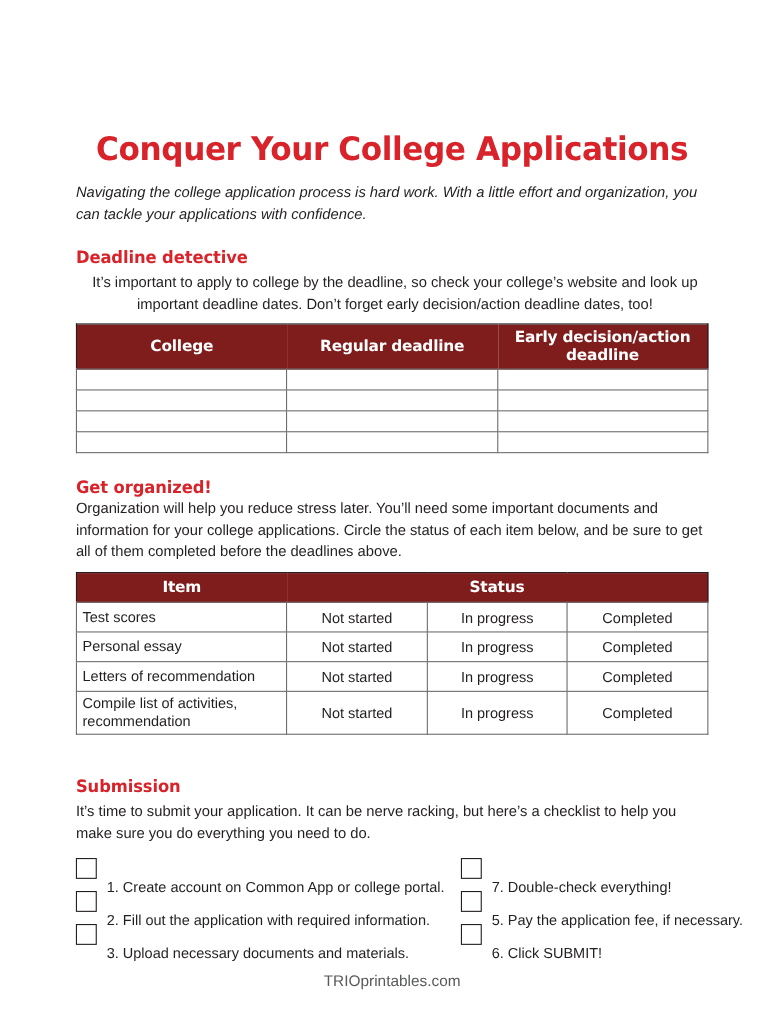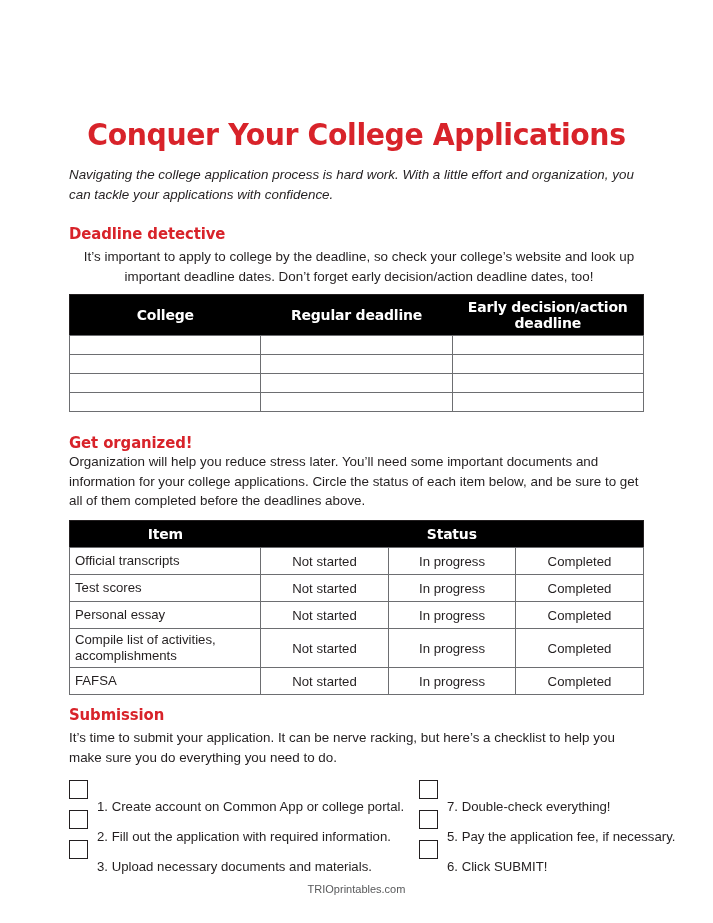--- a/index.html
+++ b/index.html
@@ -142,21 +142,21 @@
 
   
   .sheet-table {
     position: absolute;
     border-collapse: collapse;
     table-layout: fixed;
     border: 1.4px solid #231f20;
     background: #ffffff;
   }
   .sheet-table th {
-    background: #000000;
+    background: #7f1d1d;
     color: #ffffff;
     font-size: 14px;
     font-weight: bold;
     text-align: center;
     font-family: "DejaVu Sans", sans-serif;
     padding: 4px 4px;
     border: none;
     letter-spacing: -0.2px;
   }
   .sheet-table td {
@@ -228,21 +228,21 @@
     margin-top: 35px;
   }
 
   
   .footer {
     position: absolute;
     left: 0;
     top: 883px;
     width: 713px;
     text-align: center;
-    font-size: 11px;
+    font-size: 14px;
     color: #58595b;
   }
 </style>
 </head>
 <body>
 
 <div class="page">
 
 
   <div class="doc-title">Conquer Your College Applications</div>
@@ -299,45 +299,39 @@
         <col style="width:128px">
     </colgroup>
     <thead>
       <tr>
         <th>Item</th>
         <th colspan="3">Status</th>
       </tr>
     </thead>
     <tbody>
       <tr>
-        <td class="item-cell">Official transcripts</td>
-        <td class="status-cell">Not started</td>
-        <td class="status-cell">In progress</td>
-        <td class="status-cell">Completed</td>
-      </tr>
-      <tr>
         <td class="item-cell">Test scores</td>
         <td class="status-cell">Not started</td>
         <td class="status-cell">In progress</td>
         <td class="status-cell">Completed</td>
       </tr>
       <tr>
         <td class="item-cell">Personal essay</td>
         <td class="status-cell">Not started</td>
         <td class="status-cell">In progress</td>
         <td class="status-cell">Completed</td>
       </tr>
       <tr>
-        <td class="item-cell">Compile list of activities, accomplishments</td>
+        <td class="item-cell">Letters of recommendation</td>
         <td class="status-cell">Not started</td>
         <td class="status-cell">In progress</td>
         <td class="status-cell">Completed</td>
       </tr>
       <tr>
-        <td class="item-cell">FAFSA</td>
+        <td class="item-cell">Compile list of activities, recommendation</td>
         <td class="status-cell">Not started</td>
         <td class="status-cell">In progress</td>
         <td class="status-cell">Completed</td>
       </tr>
     </tbody>
   </table>
 
   <div class="sec-head" id="sec-submission-head">Submission</div>
   <div class="sec-body" id="sec-submission-body">It’s time to submit your application. It can be nerve racking, but here’s a checklist to help you make sure you do everything you need to do.</div>
 

